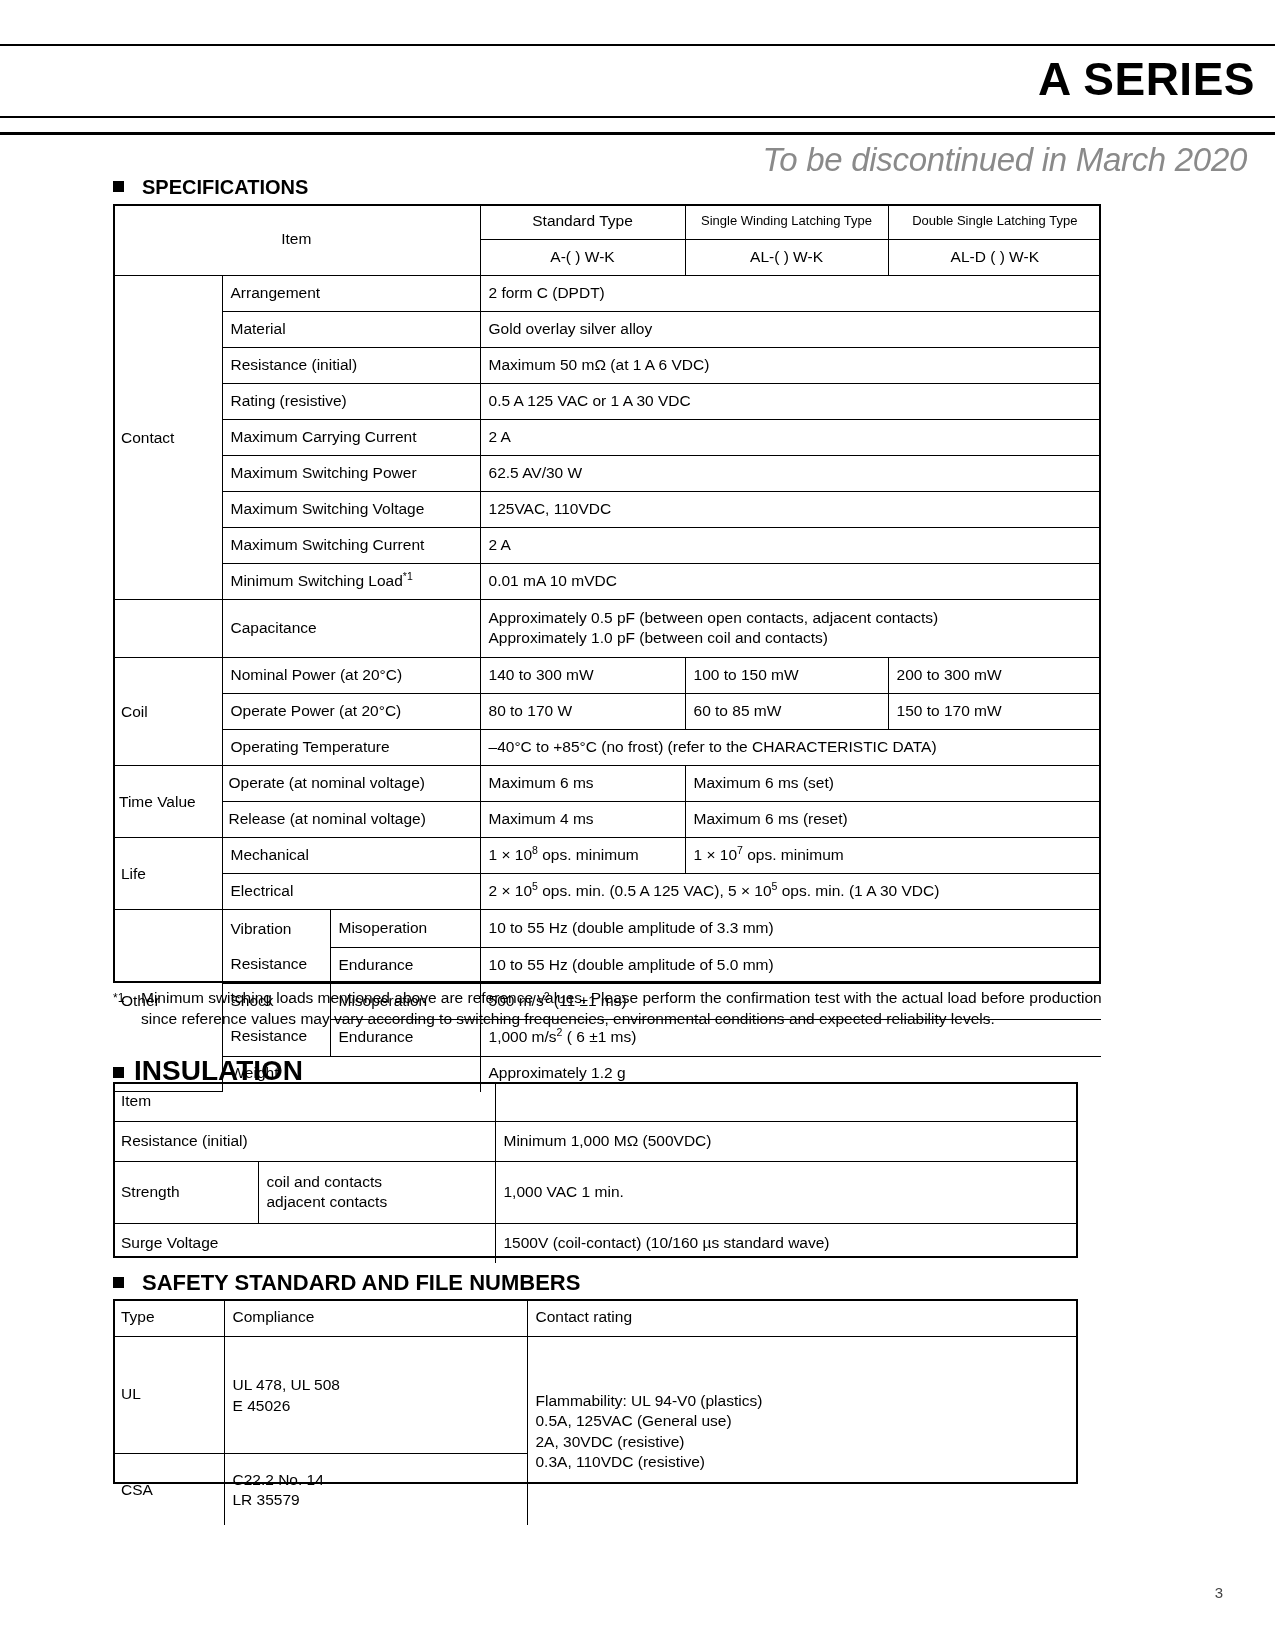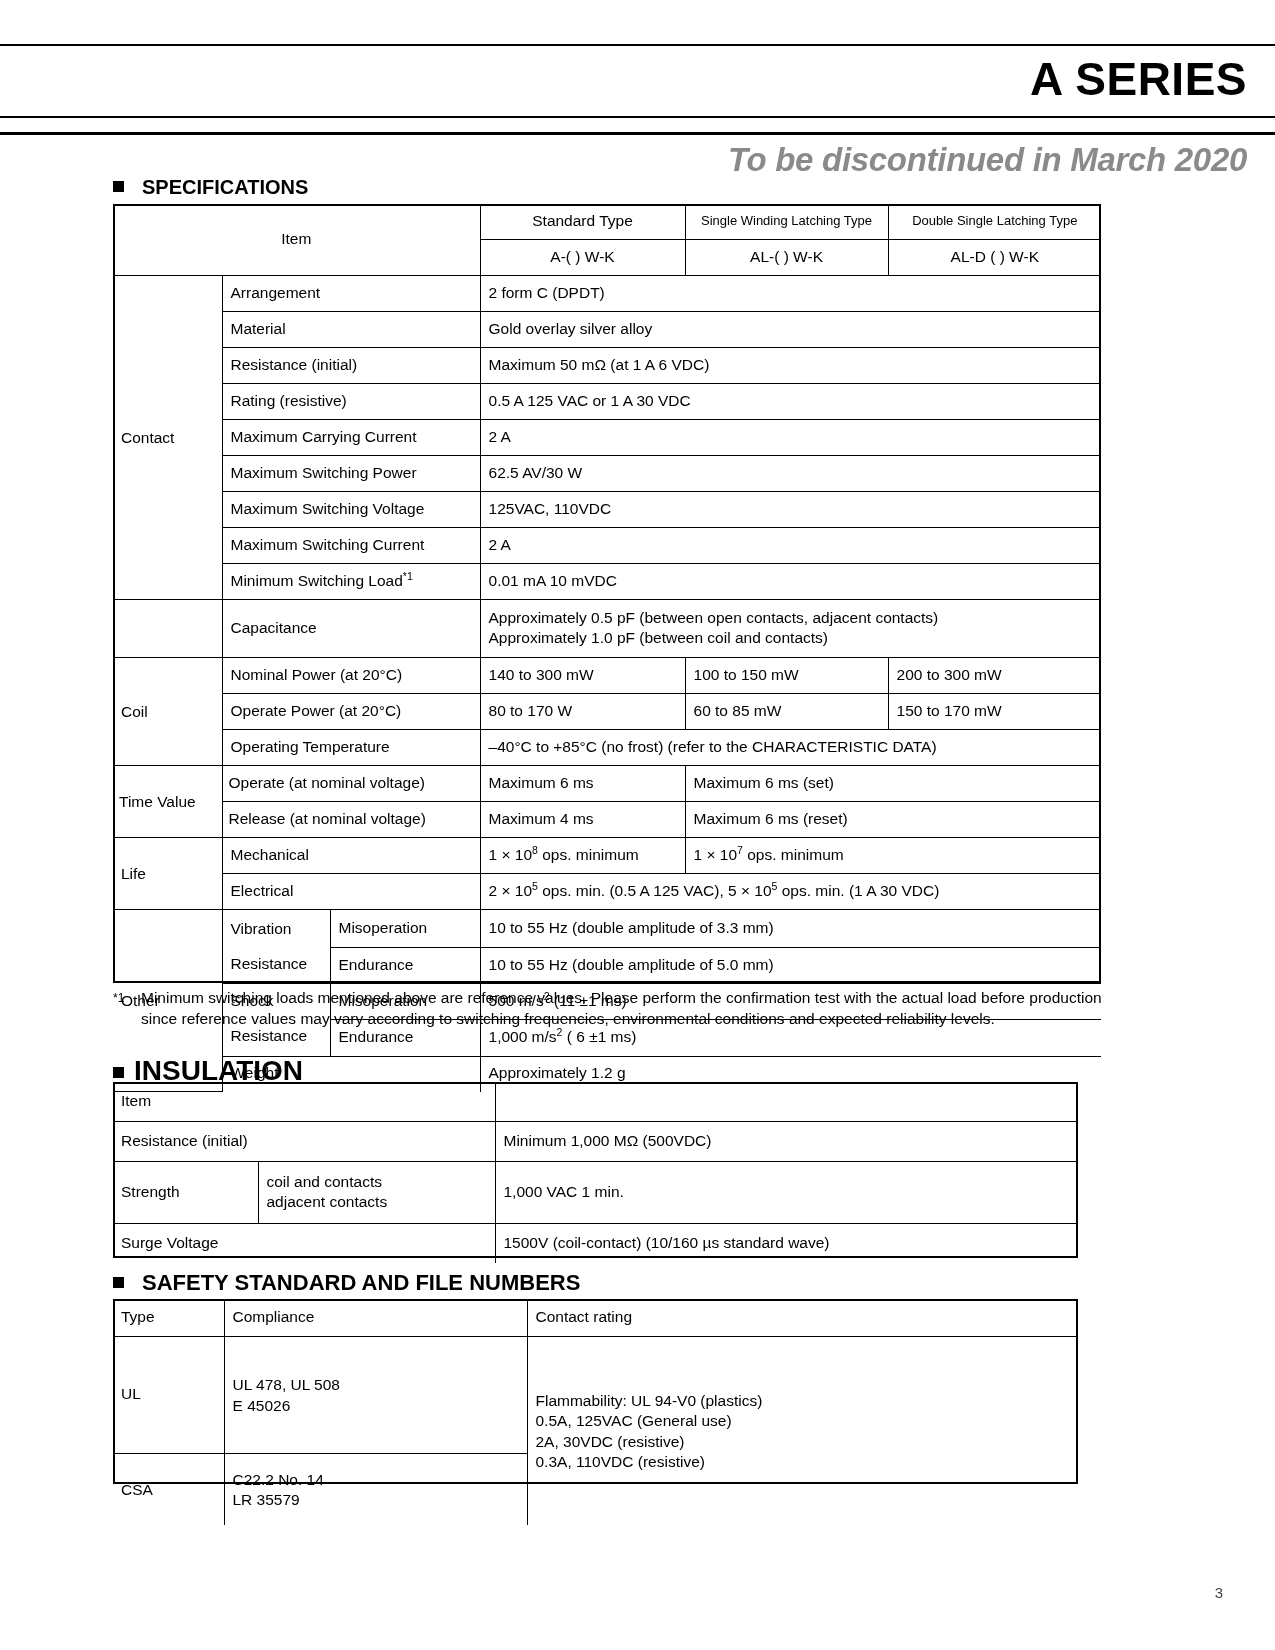--- a/index.html
+++ b/index.html
@@ -11,27 +11,27 @@
     position:relative;
     overflow:hidden;
   }
   .page { position:absolute; inset:0; }
 
   
   .hdr-rule-top   { position:absolute; left:0; right:0; top:44px;  height:2px; background:#000; }
   .hdr-rule-mid   { position:absolute; left:0; right:0; top:116px; height:2px; background:#000; }
   .hdr-rule-bot   { position:absolute; left:0; right:0; top:132px; height:3px; background:#000; }
   .series-title {
-    position:absolute; right:28px; top:50px;
+    position:absolute; right:20px; top:50px;
     font-size:46px; font-weight:bold; letter-spacing:0.5px;
     line-height:58px;
   }
   .discontinued {
     position:absolute; right:28px; top:140px;
-    font-size:33px; font-style:italic; font-weight:bold;
+    font-size:33px; font-style:italic; font-weight:normal;
     color:#8a8a8a; line-height:40px; letter-spacing:-0.3px;text-align:right;
   }
 
   
   .sec-head { position:absolute; font-weight:bold; white-space:nowrap; }
   .sec-head .bullet {
     display:inline-block; width:11px; height:11px; background:#000;
     margin-right:18px; vertical-align:2px;
   }
   #sec-spec   { left:113px; top:176px; font-size:20px; }

